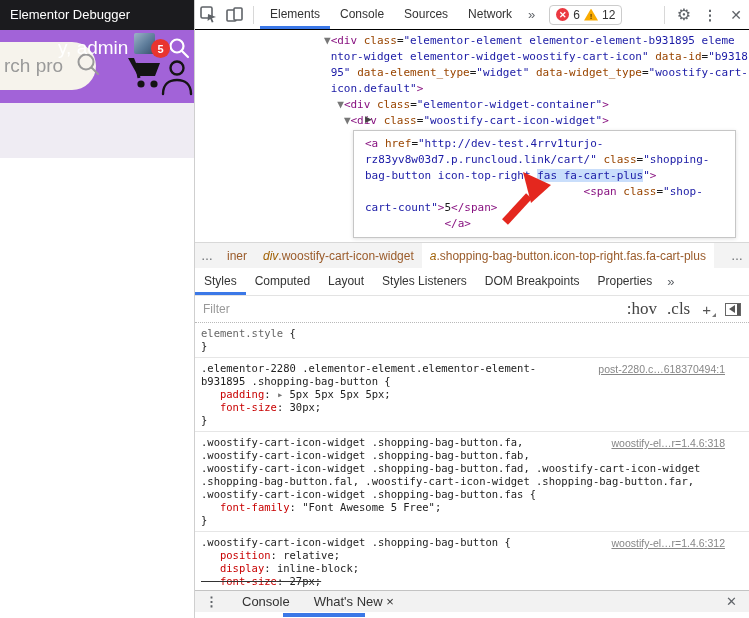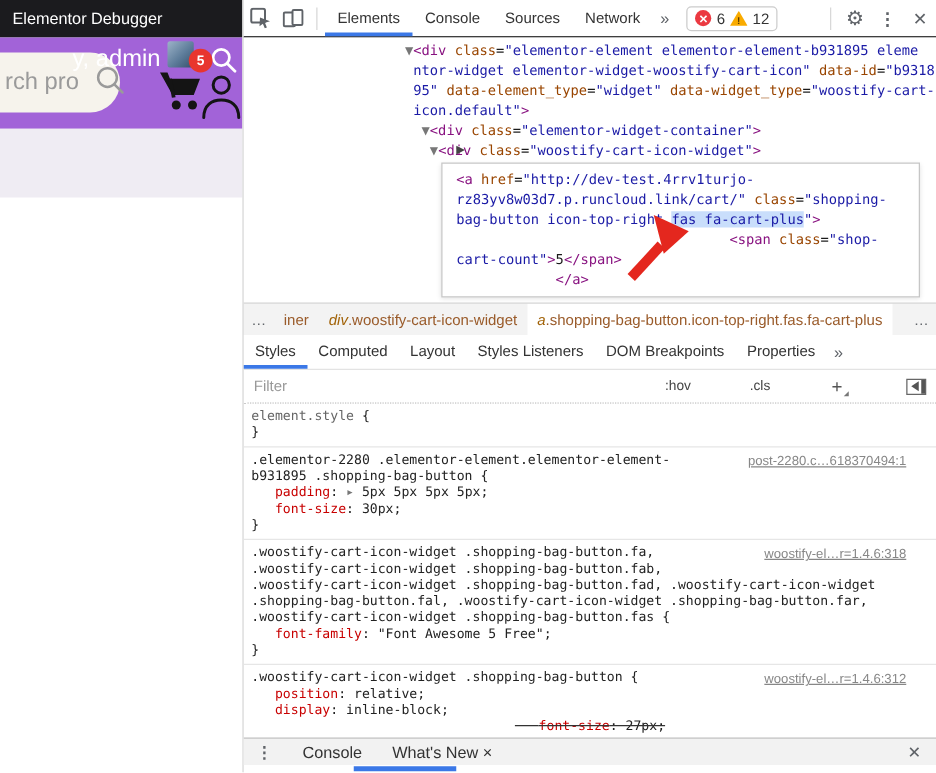--- a/index.html
+++ b/index.html
@@ -57,43 +57,43 @@
               border:1px solid #c6c6c6; box-shadow:0 1px 4px rgba(0,0,0,.12); padding:5px 11px;
               font-size:11px; line-height:16px; }
   .red-arrow { position:absolute; left:300px; top:140px; }
 
   
   .c-ar { color:#777; } .c-tg { color:#881280; } .c-at { color:#994500; }
   .c-vl { color:#1a1aa6; } .c-pl { color:#1a1a1a; }
   .c-hl { color:#1a1aa6; background:#c9defb; }
   .c-es { color:#666; }
   .c-sel { color:#222; } .c-pr { color:#c80000; } .c-vv { color:#222; }
-  .strike { text-decoration:line-through;text-align:center; }
+  .strike { text-decoration:line-through; }
 
   
   .dt-crumbs { position:absolute; left:0; top:242px; width:100%; height:26px; background:#f3f3f3;
                border-top:1px solid #d8d8d8; display:flex; align-items:center; font-size:12px; overflow:hidden; }
   .crumb { padding:0 8px; height:26px; line-height:26px; white-space:nowrap; }
   .crumb .tagp { color:#a16207;font-style:italic; } .crumb .clsp { color:#9a5b2a; }
   .crumb.selected { background:#fff; }
   .crumb.dim { color:#5f6368; padding:0 6px; }
 
   
   .dt-styles-tabs { position:absolute; left:0; top:268px; width:100%; height:28px; background:#fff;
                     display:flex; align-items:center; border-bottom:1px solid #e3e3e3; }
   .st-tab { padding:0 9px; height:27px; line-height:27px; white-space:nowrap; }
   .st-tab.active { border-bottom:3px solid #3b78e7; }
 
   
   .dt-filter { position:absolute; left:0; top:296px; width:100%; height:27px; background:#fff;
-               border-bottom:1px dotted #b9b9b9; display:flex; align-items:center; padding:0 8px;gap:37px; }
+               border-bottom:1px dotted #b9b9b9; display:flex; align-items:center; padding:0 8px; }
   .filter-input { border:none; outline:none; flex:1; font-size:12px; color:#333;
                   font-family:"Liberation Sans", sans-serif; background:transparent; }
   .filter-input::placeholder { color:#999; }
-  .hovcls { font-family:Liberation Sans, sans-serif; font-size:11px; color:#444; margin-left:10px; }
+  .hovcls { font-family:Liberation Serif, serif; font-size:17px; color:#444; margin-left:10px; }
   .plus-btn { font-size:15px; color:#555; margin-left:12px; position:relative; }
   .plus-btn::after { content:""; position:absolute; right:-5px; bottom:1px; border-left:4px solid transparent;
                      border-bottom:4px solid #777; }
   .panel-icon { margin-left:14px; width:16px; height:13px; border:1px solid #666; display:flex; align-items:center; }
   .panel-icon .tri { width:0; height:0; border-top:4px solid transparent; border-bottom:4px solid transparent;
                      border-right:6px solid #555; margin-left:3px; }
   .panel-icon .bar { width:3px; height:100%; background:#555; margin-left:auto; }
 
   
   .dt-rules { position:absolute; left:0; top:323px; width:100%; height:267px; overflow:hidden; background:#fff; }

